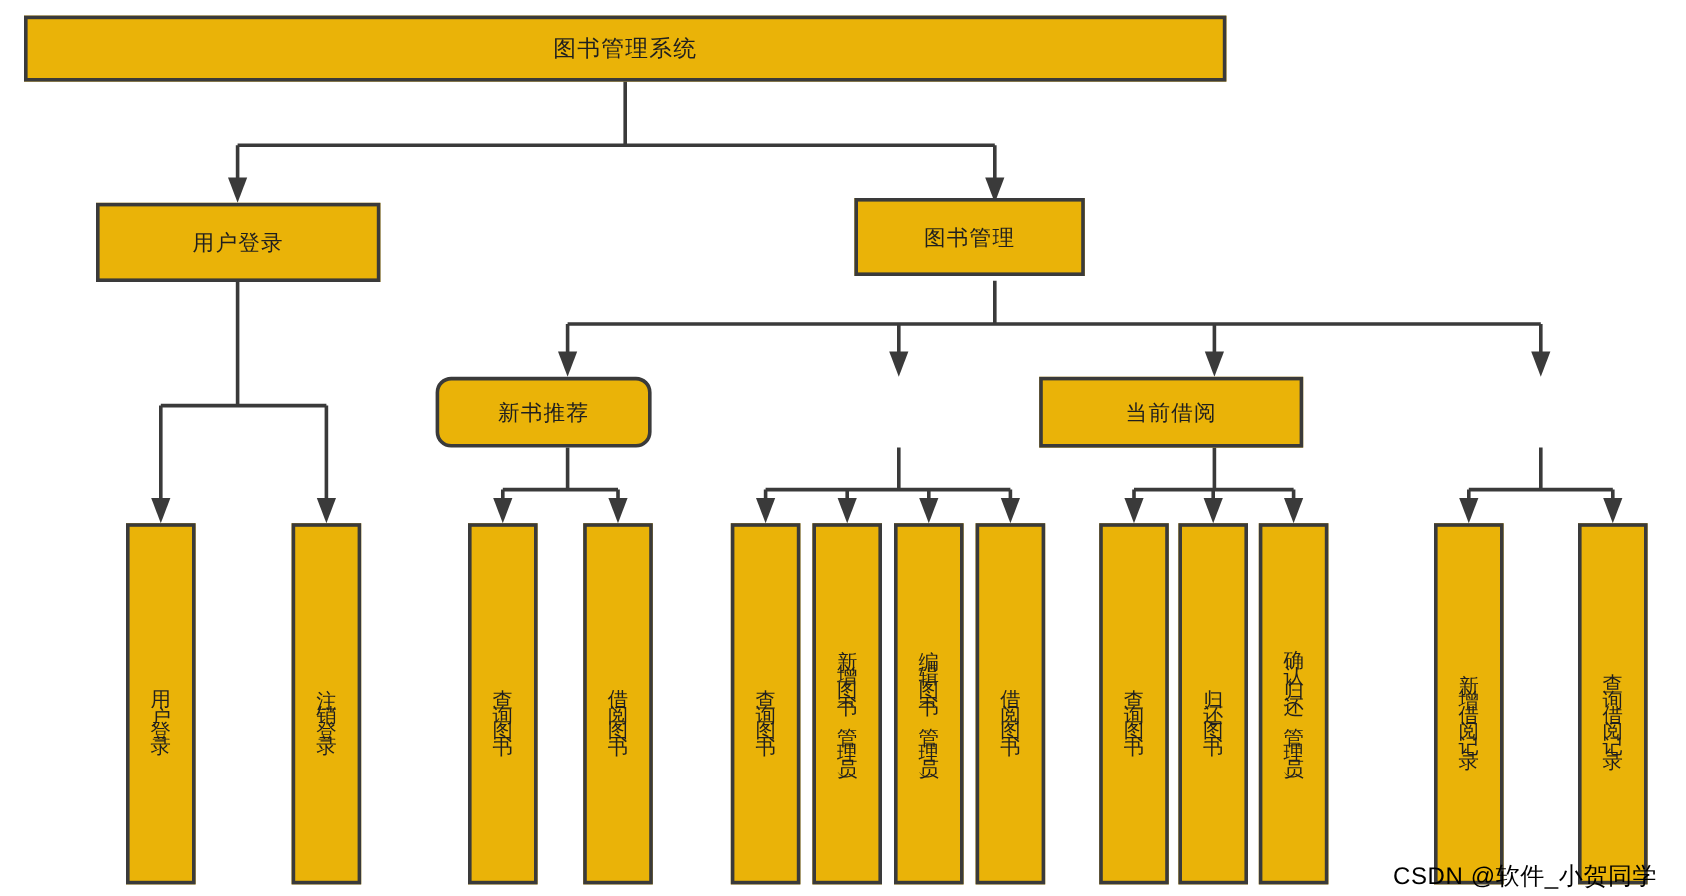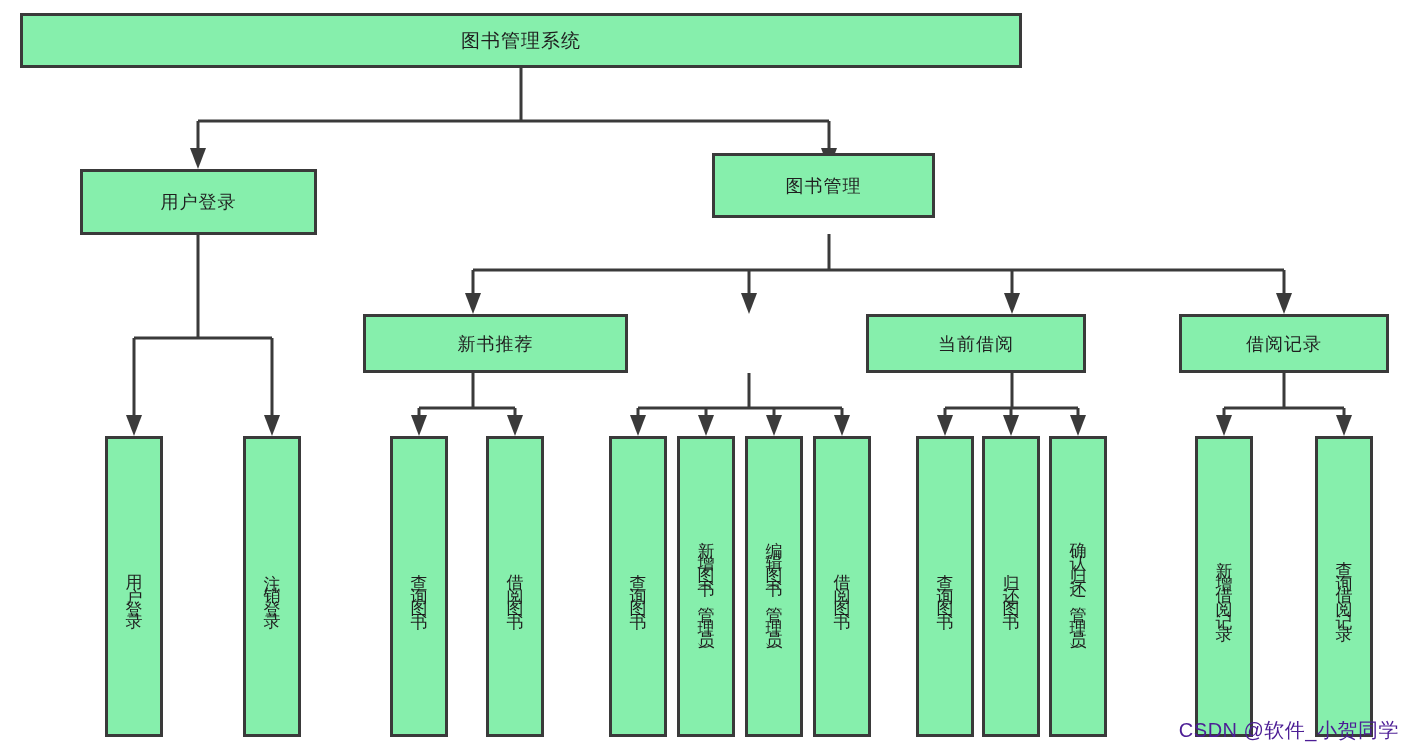--- a/index.html
+++ b/index.html
@@ -4,47 +4,47 @@
 <style>
   html,body{margin:0;padding:0;background:#ffffff;}
   .canvas{
     position:relative;width:1405px;height:747px;background:#ffffff;
     font-family:"Liberation Sans","DejaVu Sans",sans-serif;
     color:#1f1f1f;overflow:hidden;
   }
   .connectors{position:absolute;left:0;top:0;width:1405px;height:747px;}
   .node{
     position:absolute;box-sizing:border-box;border:3px solid #3a3a3a;
-    background:#86efac;display:flex;align-items:center;justify-content:center;
+    background:#eab308;display:flex;align-items:center;justify-content:center;
     text-align:center;
   }
   .node-h{font-size:18px;letter-spacing:1px;}
   .node-root{left:20px;top:13px;width:1002px;height:55px;font-size:19px;}
   .node-l2-left{left:80px;top:169px;width:237px;height:66px;}
-  .node-l2-right{left:712px;top:153px;width:223px;height:65px;}
+  .node-l2-right{left:712px;top:165px;width:192px;height:65px;}
   .node-l3{top:314px;height:59px;}
-  .n-rec{left:363px;width:265px;}
+  .n-rec{left:363px;width:180px;border-radius:13px;}
   .n-bor{left:639px;width:220px;}
   .n-cur{left:866px;width:220px;}
   .n-his{left:1179px;width:210px;}
   .leaf{
     top:436px;height:301px;width:58px;
     writing-mode:vertical-rl;text-orientation:mixed;
     font-size:17px;letter-spacing:13px;line-height:1;
   }
   .leaf span{display:block;}
   .l1{left:105px;}  .l2{left:243px;}
   .l3{left:390px;}  .l4{left:486px;}
   .l5{left:609px;}  .l6{left:677px;}
   .l7{left:745px;}  .l8{left:813px;}
   .l9{left:916px;}  .l10{left:982px;} .l11{left:1049px;}
   .l12{left:1195px;} .l13{left:1315px;}
   .watermark{
-    position:absolute;right:6px;bottom:3px;
-    font-size:20px;color:#4c1d95;letter-spacing:0.5px;white-space:nowrap;
+    position:absolute;right:24px;bottom:3px;
+    font-size:20px;color:#000000;letter-spacing:0.5px;white-space:nowrap;
   }
 </style>
 </head>
 <body>
 
 <div class="canvas">
 
   <svg class="connectors" width="1405" height="747" viewBox="0 0 1405 747" aria-hidden="true">
     <g stroke="#3a3a3a" stroke-width="3" fill="none">
 
@@ -95,23 +95,20 @@
   <div class="node node-h node-l2-right">
     <span>图书管理</span>
   </div>
 
   <div class="node node-h node-l3 n-rec">
     <span>新书推荐</span>
   </div>
   <div class="node node-h node-l3 n-cur">
     <span>当前借阅</span>
   </div>
-  <div class="node node-h node-l3 n-his">
-    <span>借阅记录</span>
-  </div>
 
   <div class="node leaf l1">
     <span>用户登录</span>
   </div>
   <div class="node leaf l2">
     <span>注销登录</span>
   </div>
 
   <div class="node leaf l3">
     <span>查询图书</span>

